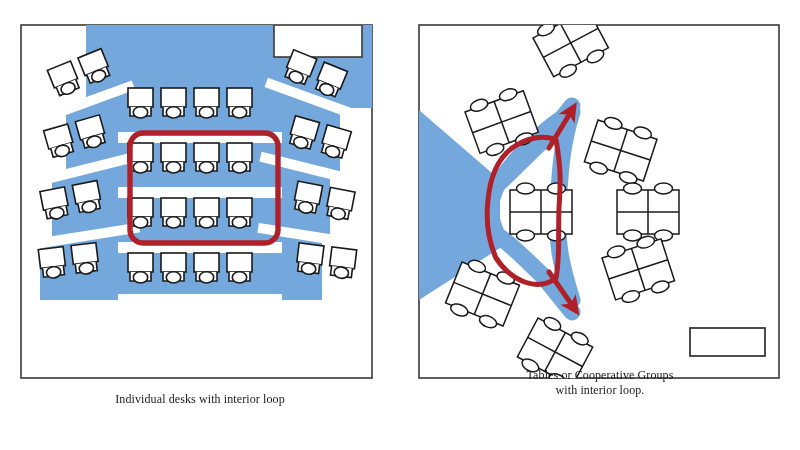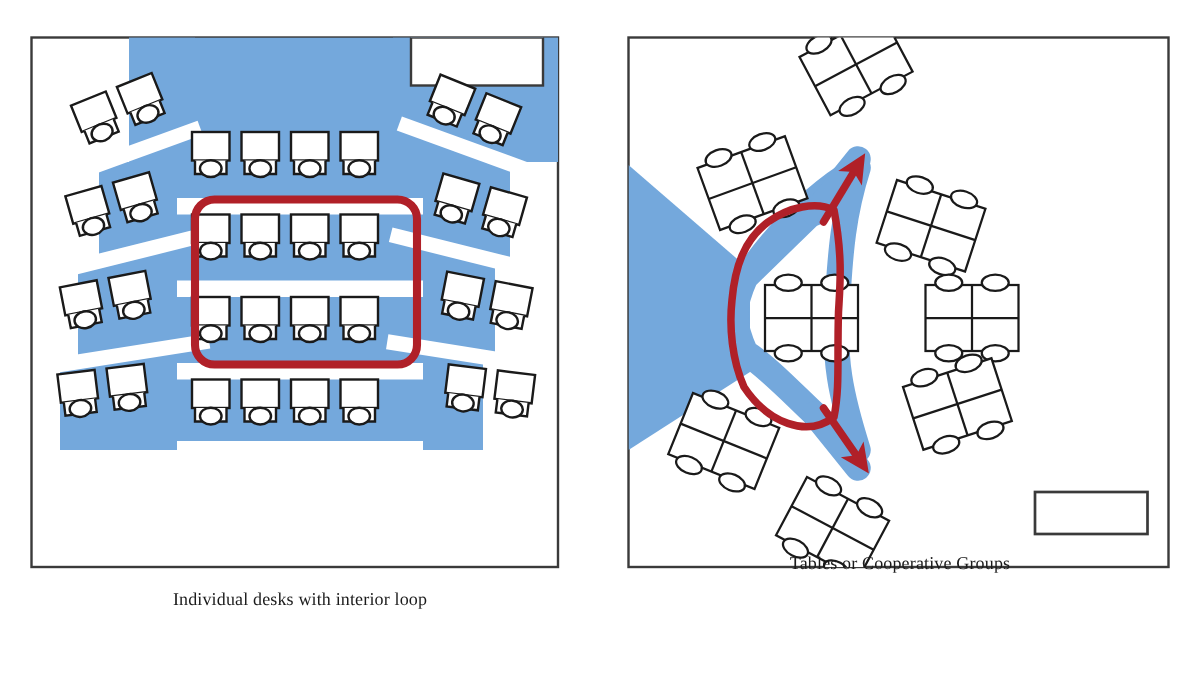--- a/index.html
+++ b/index.html
@@ -298,15 +298,16 @@
       </g>
     </g>
   </svg>
 
   <div class="caption" id="caption-left">
     <span class="cap-line">Individual desks with interior loop</span>
   </div>
 
   <div class="caption" id="caption-right">
     <span class="cap-line">Tables or Cooperative Groups</span>
+    <span class="cap-line">with interior loop.</span>
   </div>
 
 </div>
 
 </body></html>

